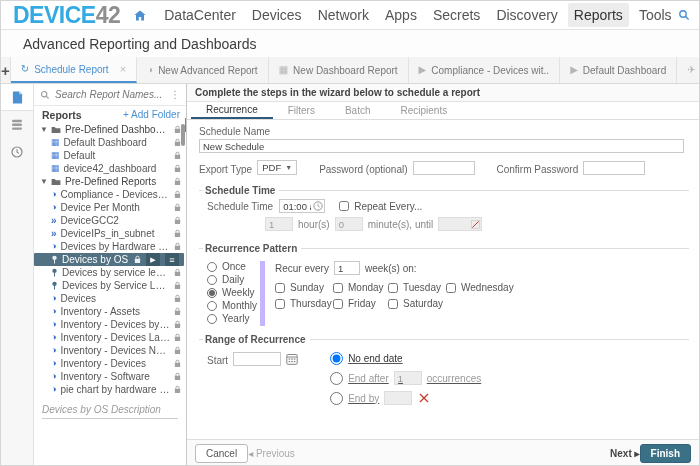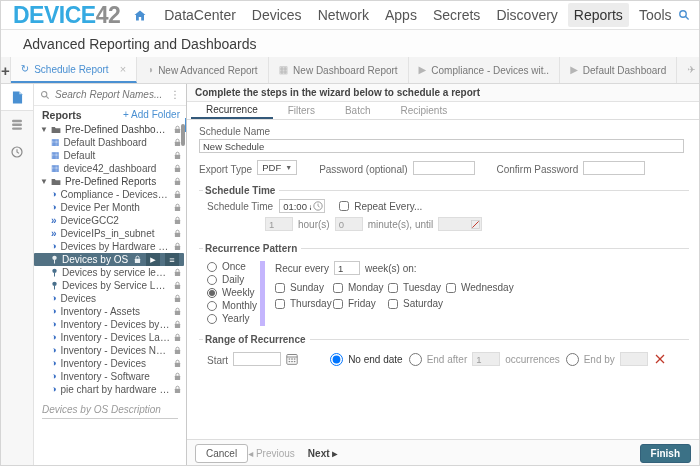--- a/index.html
+++ b/index.html
@@ -107,32 +107,32 @@
   .ropt { display:flex; align-items:center; gap:5px; font-size:10px; color:#555; cursor:pointer; height:11px; }
   .rright { padding-left:10px; flex:1; }
   .recurline { display:flex; align-items:center; gap:5px; margin-bottom:7px; }
   .recurline input { width:26px; }
   .daysgrid { display:grid; grid-template-columns:58px 55px 58px auto; row-gap:5px; }
   .day { display:flex; align-items:center; gap:5px; cursor:pointer; font-size:10px; color:#555; }
   .rrbody { display:flex; margin-top:4px; }
   .startcol { display:flex; align-items:flex-start; gap:5px; }
   .startcol input { width:48px; }
   .calbtn { display:flex; cursor:pointer; margin-top:1px; }
-  .endcol { margin-left:32px; display:flex; gap:6px; }
+  .endcol { margin-left:32px; display:flex; flex-direction:column; gap:6px;text-decoration:underline; }
   .endopt { display:flex; align-items:center; gap:5px; color:#999; }
   .endopt.on { color:#333; }
   .endopt input.txt { width:28px; }
   .endopt .endbyinput { width:48px; }
   .redx { display:flex; margin-left:2px; cursor:pointer; }
 
   
   .footer { height:28px; background:#fafafa; border-top:1px solid #ddd; display:flex; align-items:center; padding:0 8px; }
   .btn { font-family:"Liberation Sans",sans-serif; font-size:10px; border-radius:3px; padding:3px 10px; cursor:pointer; }
   .btn.cancel { background:#fff; border:1px solid #bbb; color:#555; }
-  .footcenter { flex:1; display:flex; justify-content:flex-start; gap:13px; align-items:center; font-size:10px; }
+  .footcenter { flex:1; display:flex; justify-content:space-between; gap:13px; align-items:center; font-size:10px; }
   .prev { color:#aaa; }
   .next { color:#444; font-weight:bold; cursor:pointer; }
   .btn.finish { background:#3b7186; border:1px solid #33617a; color:#fff; font-weight:bold; }
 </style>
 </head>
 <body>
 
 <div class="app">
 
   <div class="topbar">

